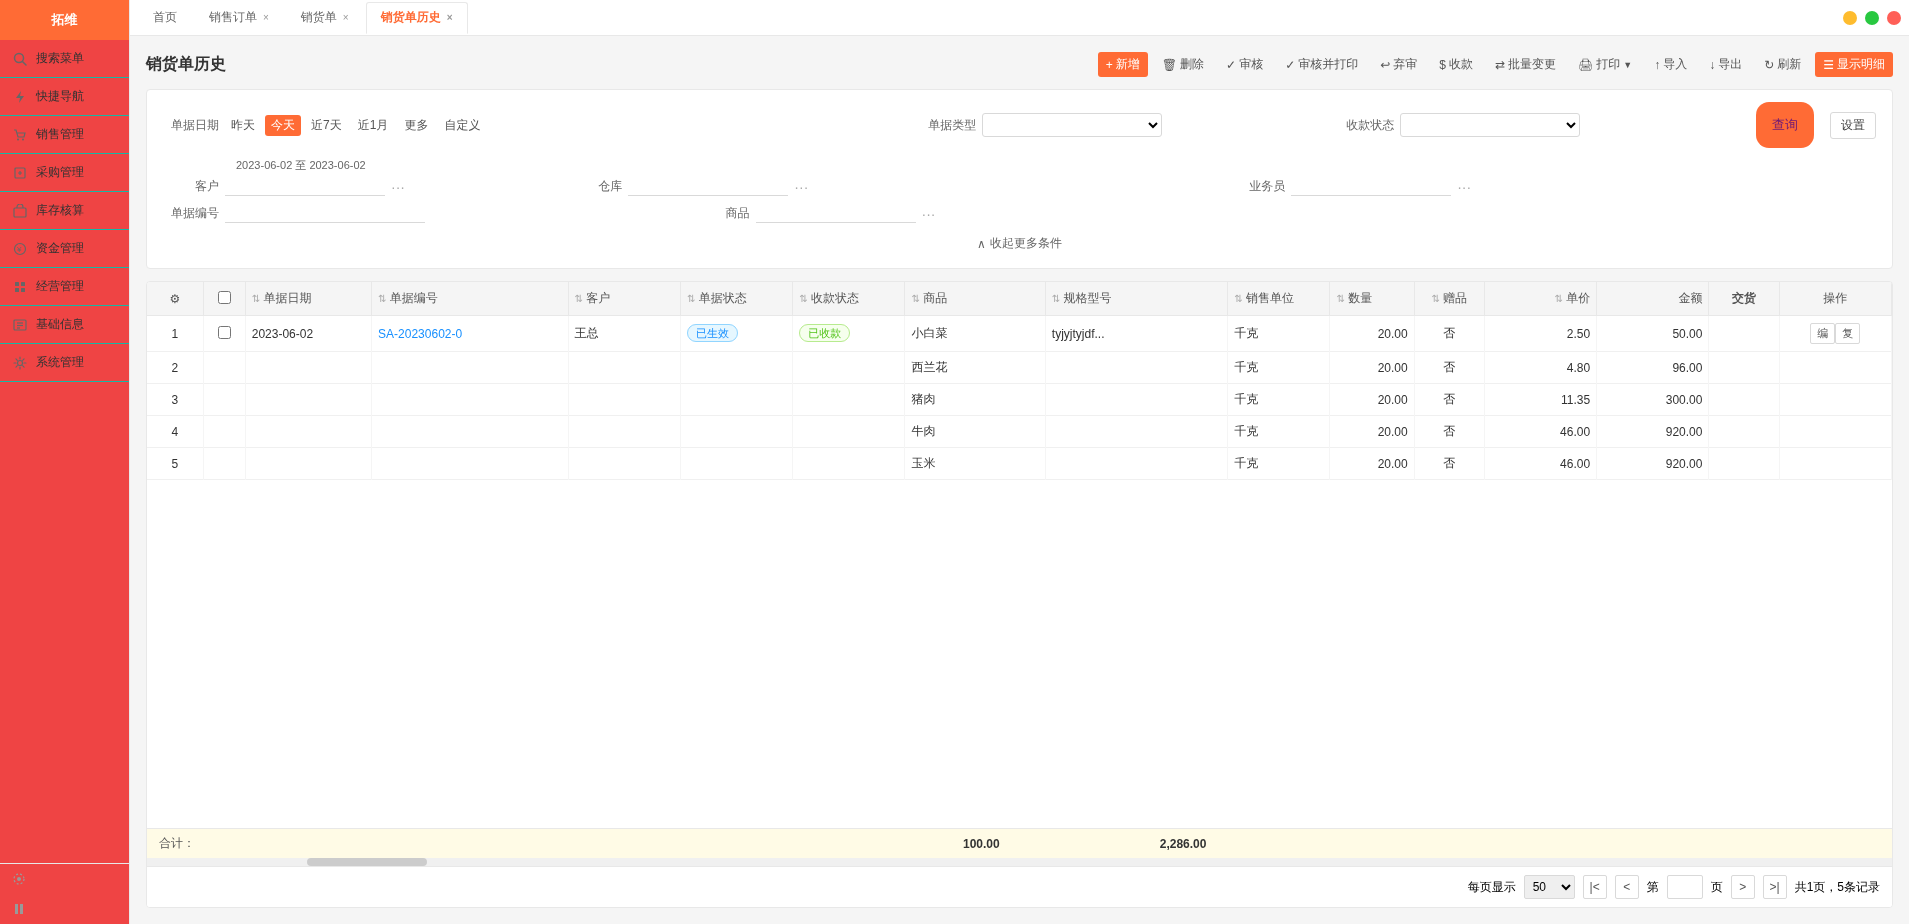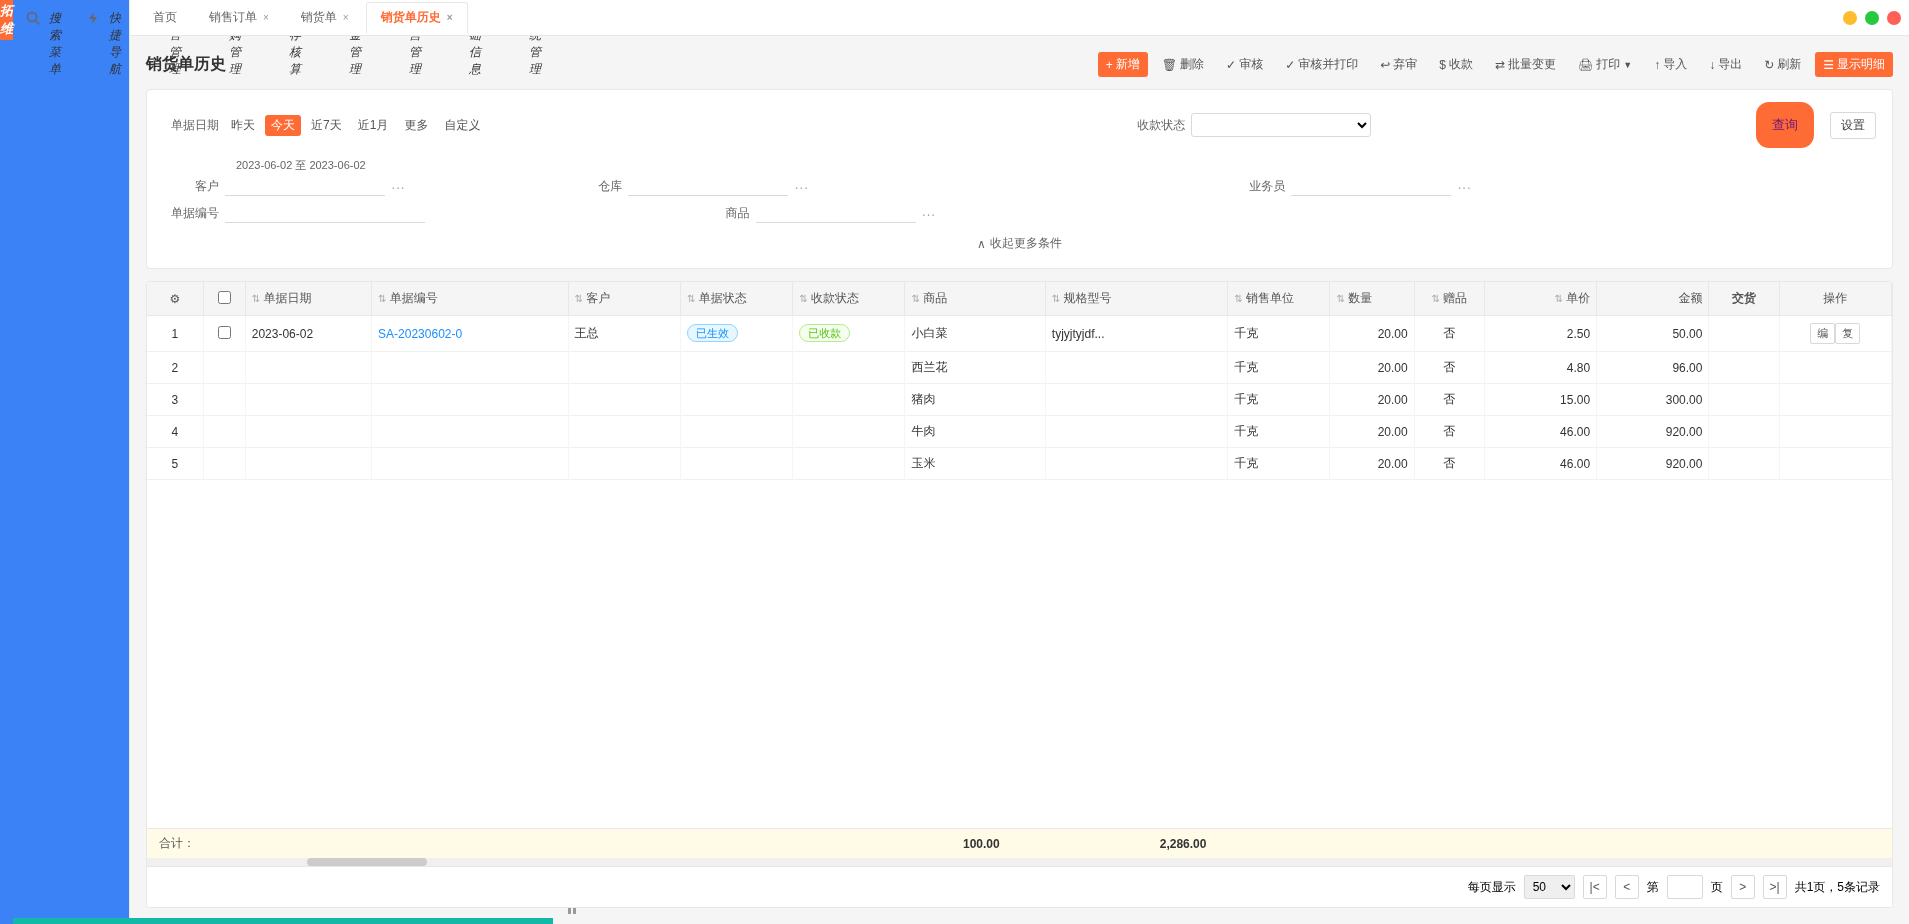--- a/index.html
+++ b/index.html
@@ -1,21 +1,21 @@
 <!DOCTYPE html>
 <html><head>
   <meta charset="utf-8">
   <style>
     * { box-sizing: border-box; margin: 0; padding: 0; }
     body { font-family: 'Microsoft YaHei', Arial, sans-serif; font-size: 12px; background: #f5f5f5; display: flex; height: 924px; overflow: hidden; }
 
     
-    .sidebar { width: 130px; background: #3b82f6; border-right: 1px solid #e8e8e8; display: flex; flex-direction: row; flex-shrink: 0; font-style: italic; }
+    .sidebar { width: 130px; background: #ef4444; border-right: 1px solid #e8e8e8; display: flex; flex-direction: column; flex-shrink: 0; }
     .sidebar-logo { height: 40px; background: #ff6b35; display: flex; align-items: center; justify-content: center; color: white; font-size: 13px; font-weight: bold; }
-    .sidebar-item { display: flex; align-items: flex-start; padding: 10px 12px; cursor: pointer; color: #333; font-size: 12px; gap: 8px; border-bottom: 6px solid #14b8a6; }
+    .sidebar-item { display: flex; align-items: flex-end; padding: 10px 12px; cursor: pointer; color: #333; font-size: 12px; gap: 8px; border-bottom: 1px solid #14b8a6; }
     .sidebar-item .icon { width: 16px; height: 16px; display: inline-flex; align-items: center; justify-content: center; flex-shrink: 0; }
     .sidebar-bottom { margin-top: auto; border-top: 1px solid #e8e8e8; }
     .sidebar-bottom-item { display: flex; align-items: center; padding: 8px 12px; cursor: pointer; color: #666; font-size: 12px; gap: 8px; }
 
     
     .main { flex: 1; display: flex; flex-direction: column; overflow: hidden; }
 
     
     .tab-bar { background: #fff; border-bottom: 1px solid #e8e8e8; display: flex; align-items: center; height: 36px; padding: 0 8px; gap: 2px; }
     .tab { height: 32px; padding: 0 14px; display: flex; align-items: center; gap: 6px; cursor: pointer; font-size: 12px; color: #666; border: 1px solid transparent; border-radius: 3px 3px 0 0; }
@@ -309,20 +309,24 @@
           <div class="date-range">
             <button class="date-btn">昨天</button>
             <button class="date-btn active">今天</button>
             <button class="date-btn">近7天</button>
             <button class="date-btn">近1月</button>
             <button class="date-btn">更多</button>
             <button class="date-btn">自定义</button>
           </div>
         </div>
         <div style="flex:1;"></div>
+        <div class="filter-item" style="flex:1;">
+          <span class="filter-label">单据类型</span>
+          <select class="filter-select"></select>
+        </div>
         <div class="filter-item" style="flex:1;">
           <span class="filter-label">收款状态</span>
           <select class="filter-select"></select>
         </div>
         <button class="query-btn">查询</button>
         <button class="set-btn">设置</button>
       </div>
 
       <div class="filter-row" style="margin-bottom:4px;">
         <div style="width:57px;"></div>
@@ -478,21 +482,21 @@
                 <td class="col-date"></td>
                 <td class="col-order"></td>
                 <td class="col-customer"></td>
                 <td class="col-status"></td>
                 <td class="col-pay-status"></td>
                 <td class="col-product">猪肉</td>
                 <td class="col-spec"></td>
                 <td class="col-unit">千克</td>
                 <td class="col-qty" style="text-align: right;">20.00</td>
                 <td class="col-gift" style="text-align: center;">否</td>
-                <td class="col-price" style="text-align: right;">15.00</td>
+                <td class="col-price" style="text-align: right;">11.35</td>
                 <td class="col-amount" style="text-align: right;">300.00</td>
                 <td class="col-exchange" style="text-align: center;"></td>
                 <td class="col-action" style="text-align: center;"></td>
               </tr>
               <tr>
                 <td class="col-seq" style="text-align: center;">4</td>
                 <td class="col-checkbox" style="text-align: center;"></td>
                 <td class="col-date"></td>
                 <td class="col-order"></td>
                 <td class="col-customer"></td>

